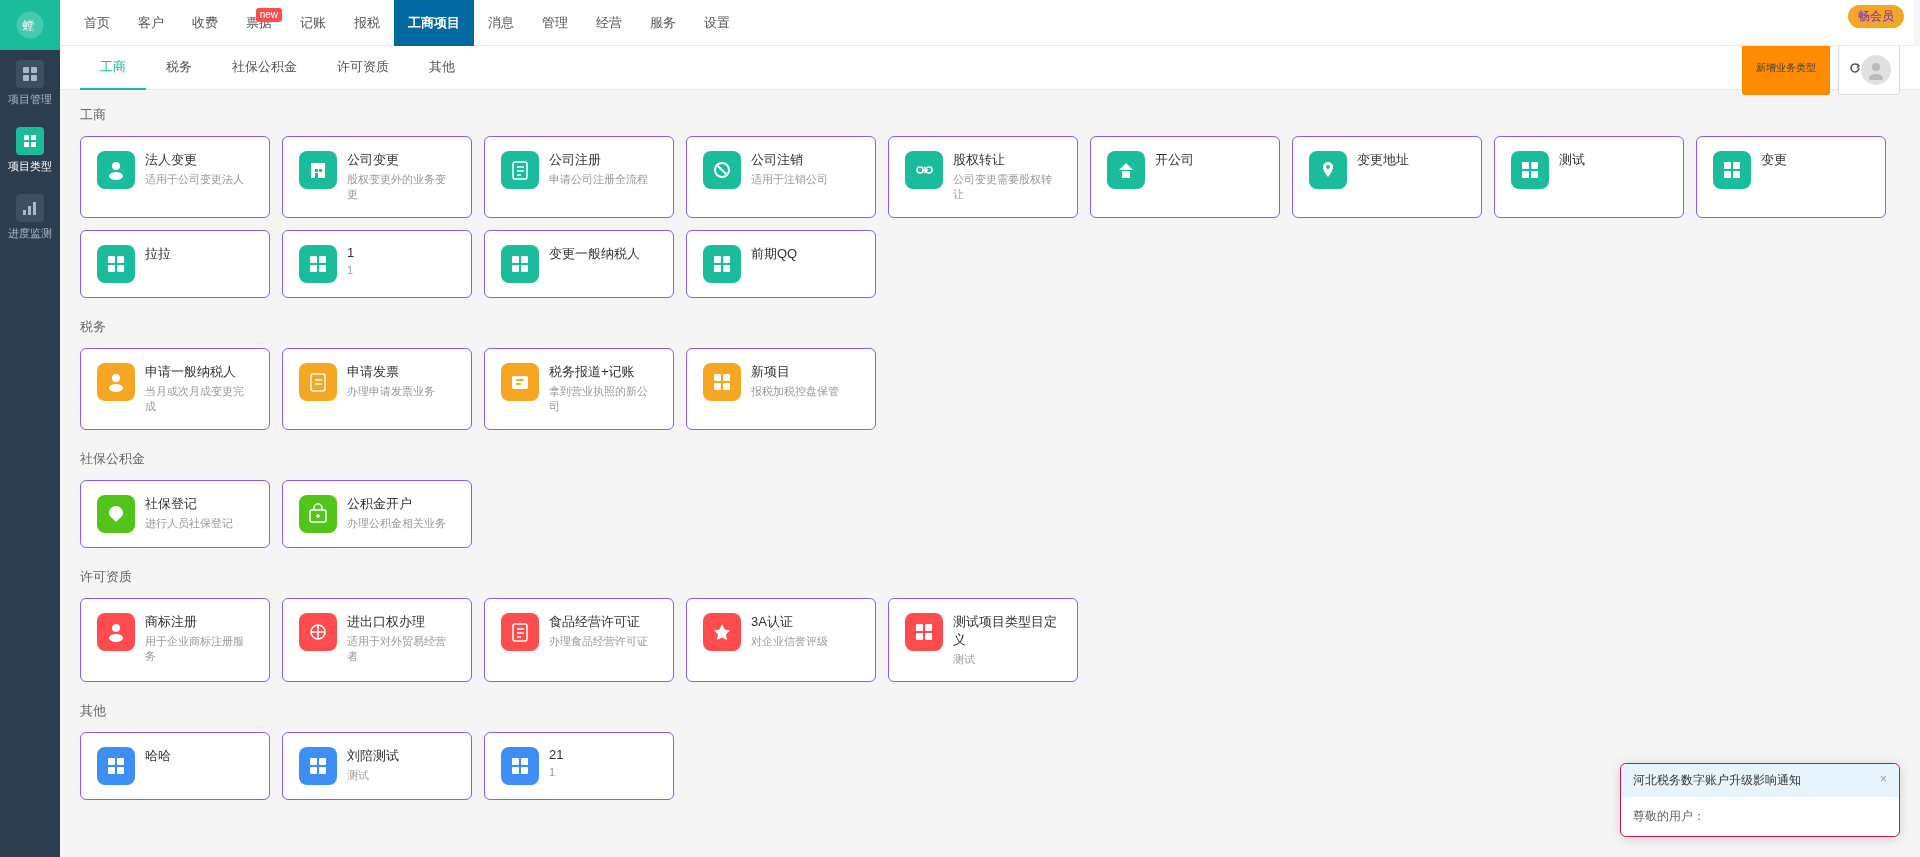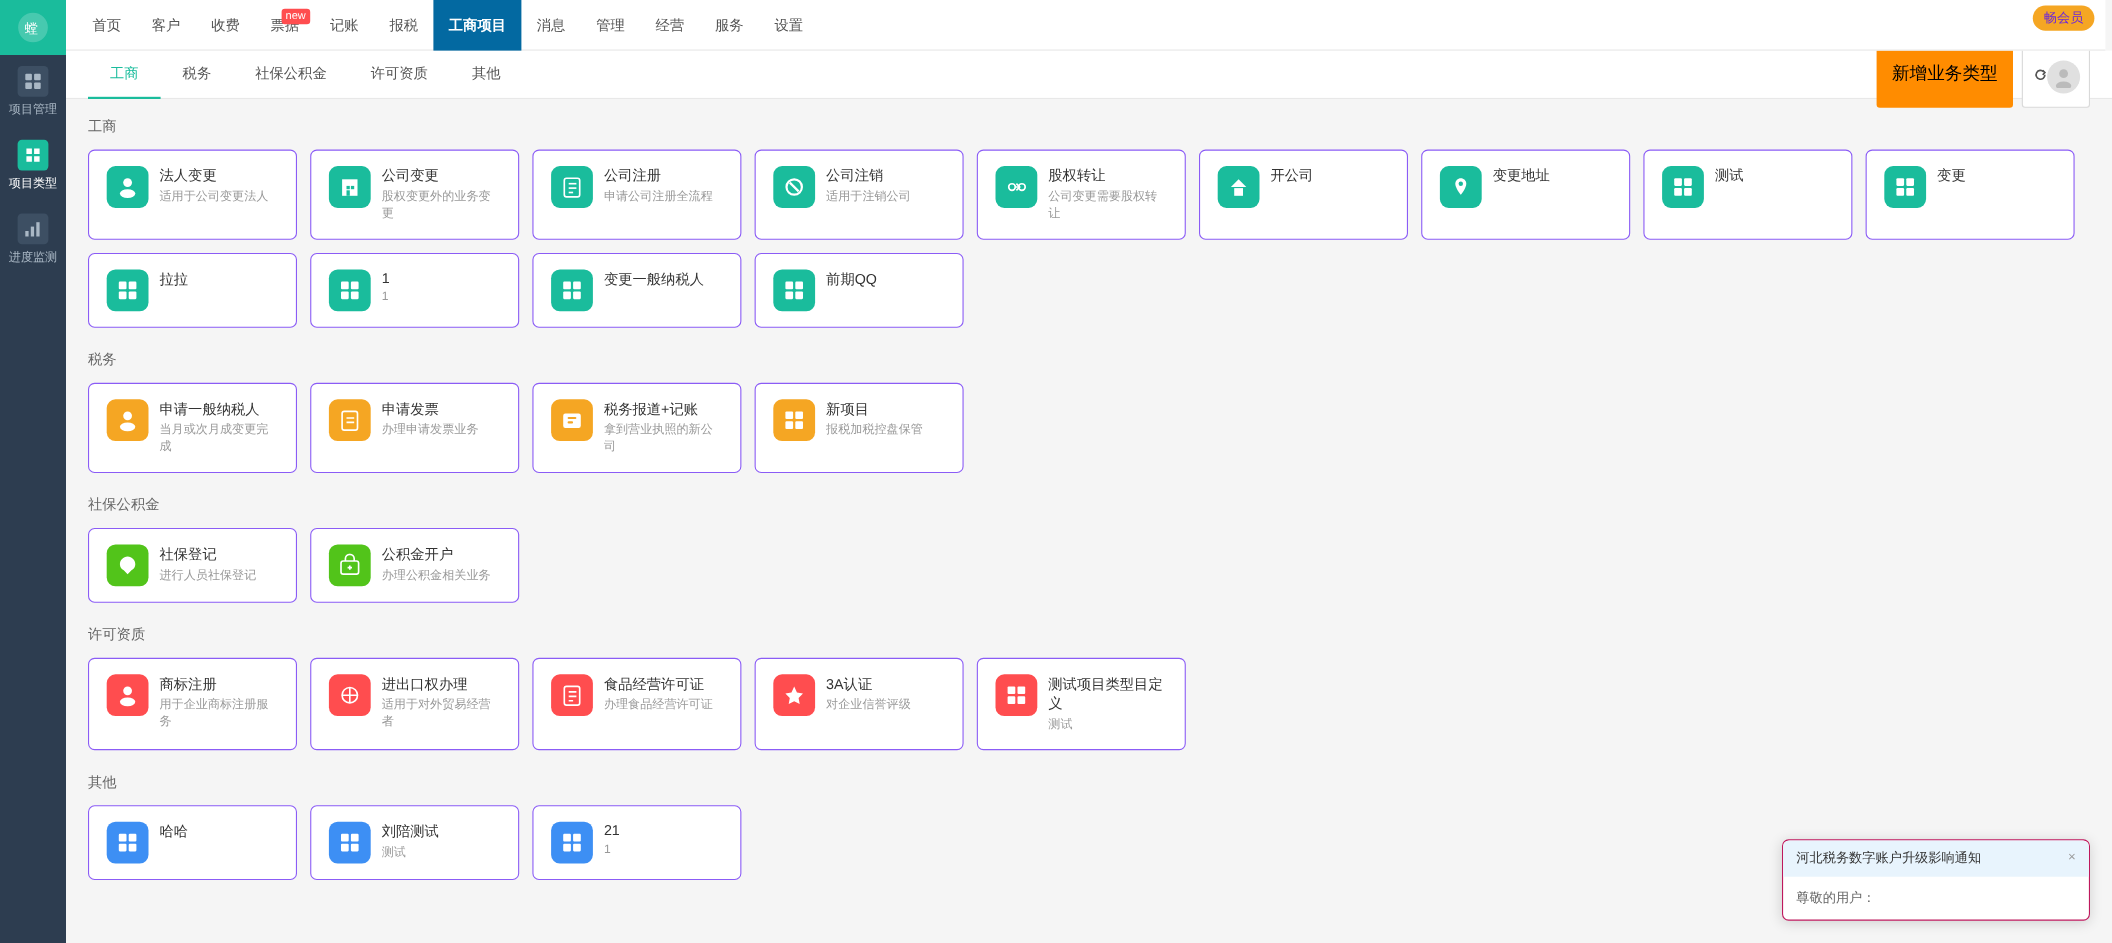--- a/index.html
+++ b/index.html
@@ -72,22 +72,22 @@
       background: #fff; border-bottom: 1px solid #e8e8e8;
       display: flex; align-items: center; padding: 0 20px; height: 44px;
     }
     .sub-tab {
       padding: 0 20px; height: 44px; display: flex; align-items: center;
       cursor: pointer; font-size: 13px; color: #555; border-bottom: 2px solid transparent;
     }
     .sub-tab.active { color: #1abc9c; border-bottom: 2px solid #1abc9c; }
     .sub-tabs-right { margin-left: auto; display: flex; gap: 8px; }
     .btn-add-type {
-      background: #ff8c00; color: #000000; padding: 20px 14px;
-      border-radius: 3px; cursor: pointer; font-size: 16px; border: none;
+      background: #ff8c00; color: #404040; padding: 20px 14px;
+      border-radius: 3px; cursor: pointer; font-size: 10px; border: none;
     }
     .btn-refresh {
       background: #fff; color: #555; padding: 5px 10px;
       border-radius: 3px; cursor: pointer; font-size: 12px;
       border: 1px solid #d9d9d9; display: flex; align-items: center; gap: 4px;
     }
 
     
     .content-area { padding: 16px 20px; }
 

